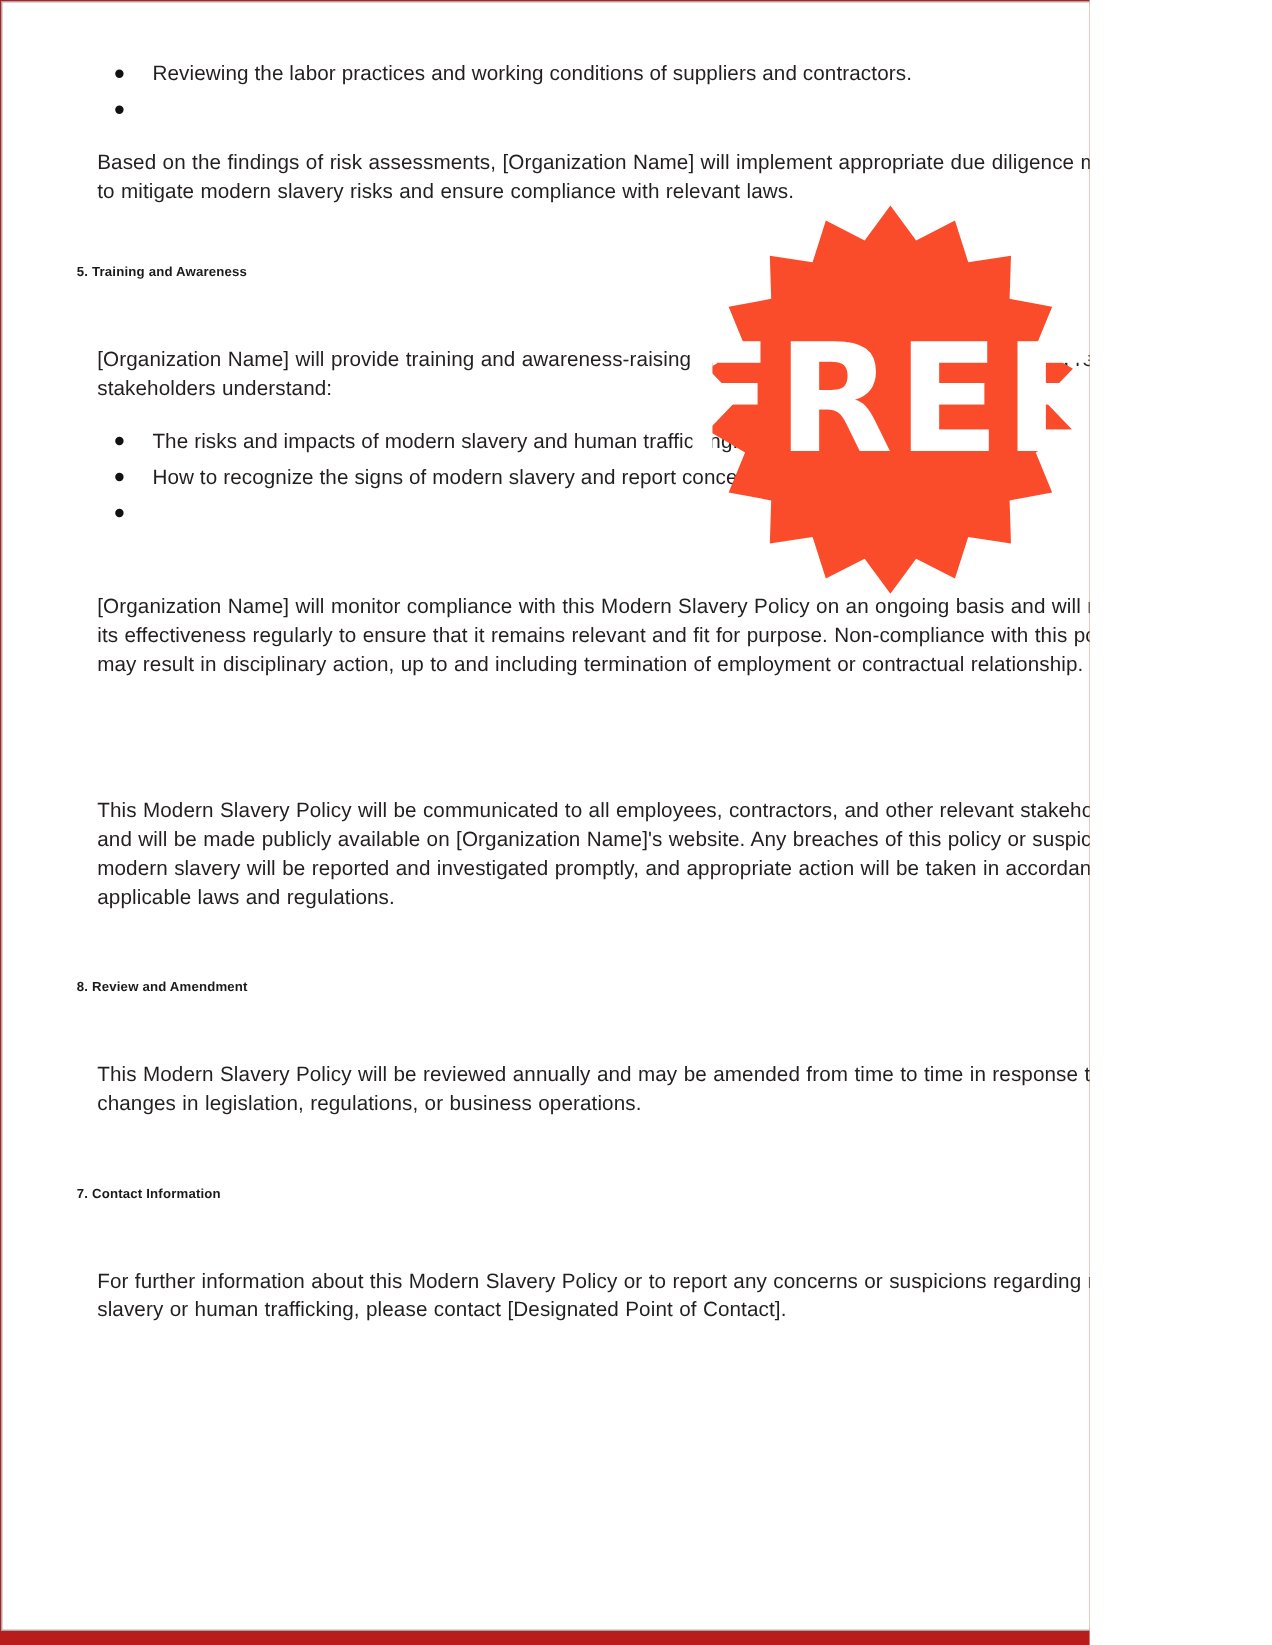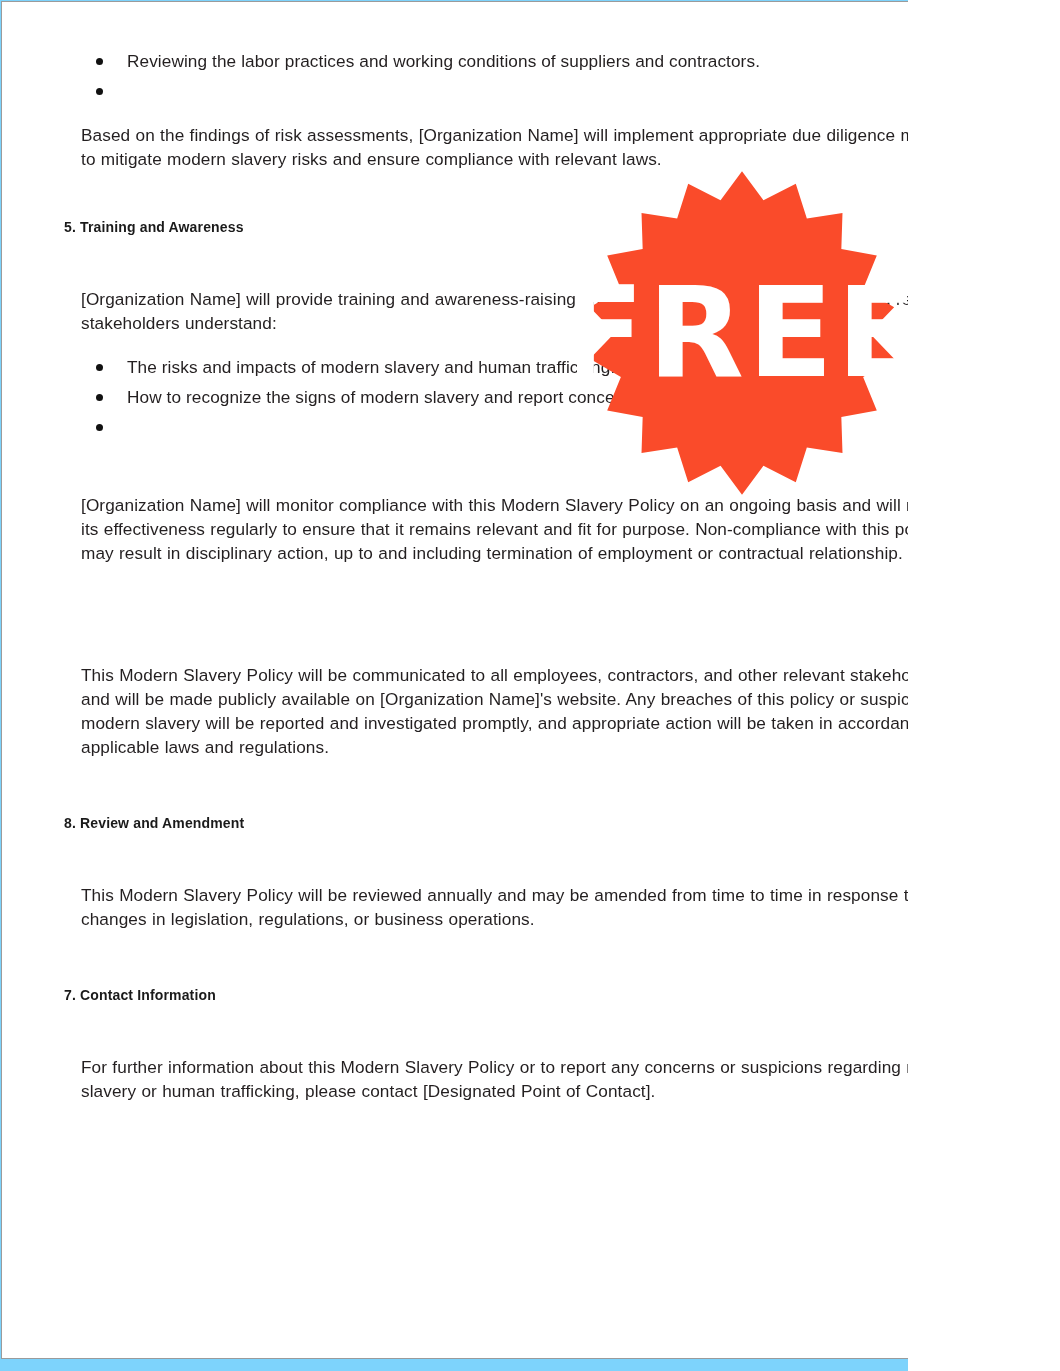--- a/index.html
+++ b/index.html
@@ -5,21 +5,21 @@
 <style>
   html, body {
     margin: 0;
     padding: 0;
     background: #ffffff;
   }
   .page-canvas {
     position: relative;
     width: 908px;
     height: 1371px;
-    background: #7dd3fc;
+    background: #b91c1c;
     overflow: hidden;
     font-family: "Liberation Sans", "DejaVu Sans", sans-serif;
   }
   
   .page-sheet {
     position: absolute;
     left: 1px;
     top: 1px;
     width: 1040px;
     height: 1358px;
@@ -38,21 +38,21 @@
   .para {
     font-size: 17.2px;
     line-height: 24px;
     color: #231f20;
     letter-spacing: 0.1px;
     margin: 17px;
     text-align: left;
     word-spacing: 0.4px;
   }
   .heading {
-    font-size: 14px;
+    font-size: 11px;
     line-height: 26px;
     font-weight: bold;
     color: #1a1a1a;
     letter-spacing: 0.15px;
     margin: 0;
   }
   .bullet-list {
     list-style: none;
     margin: 0;
     padding: 0;

